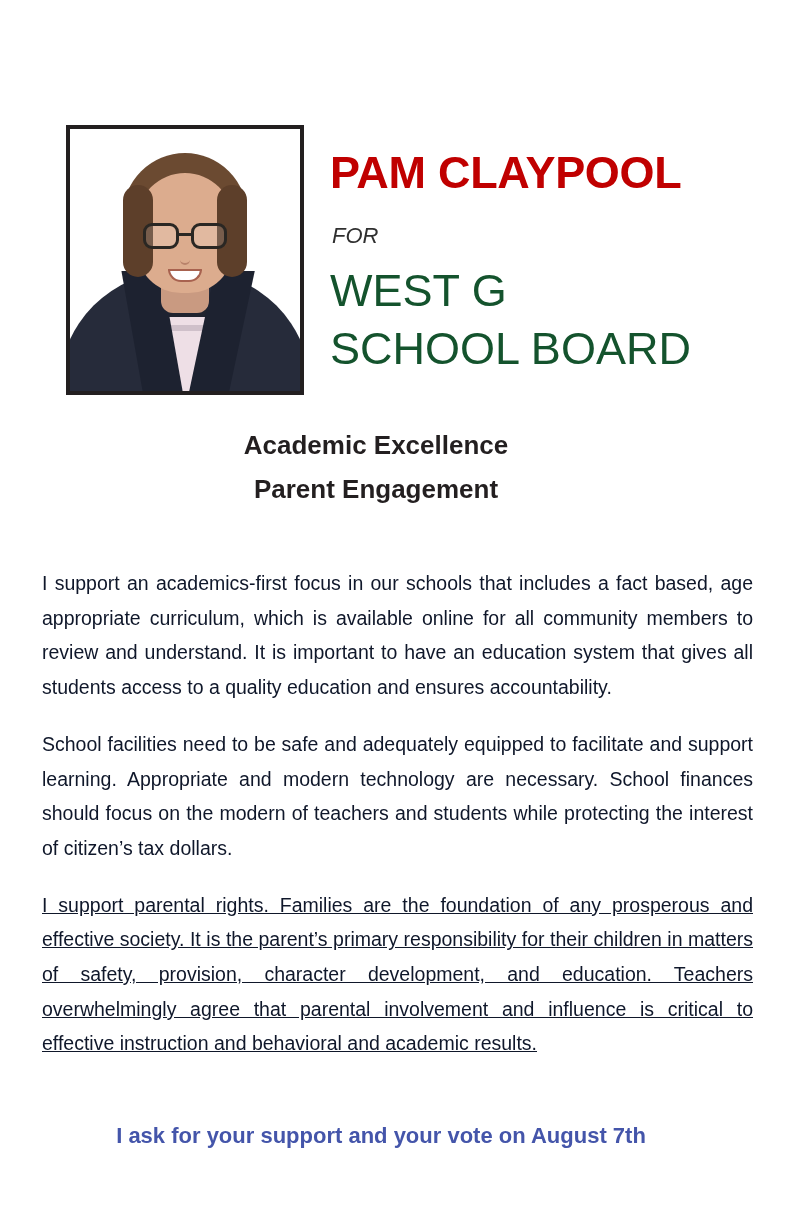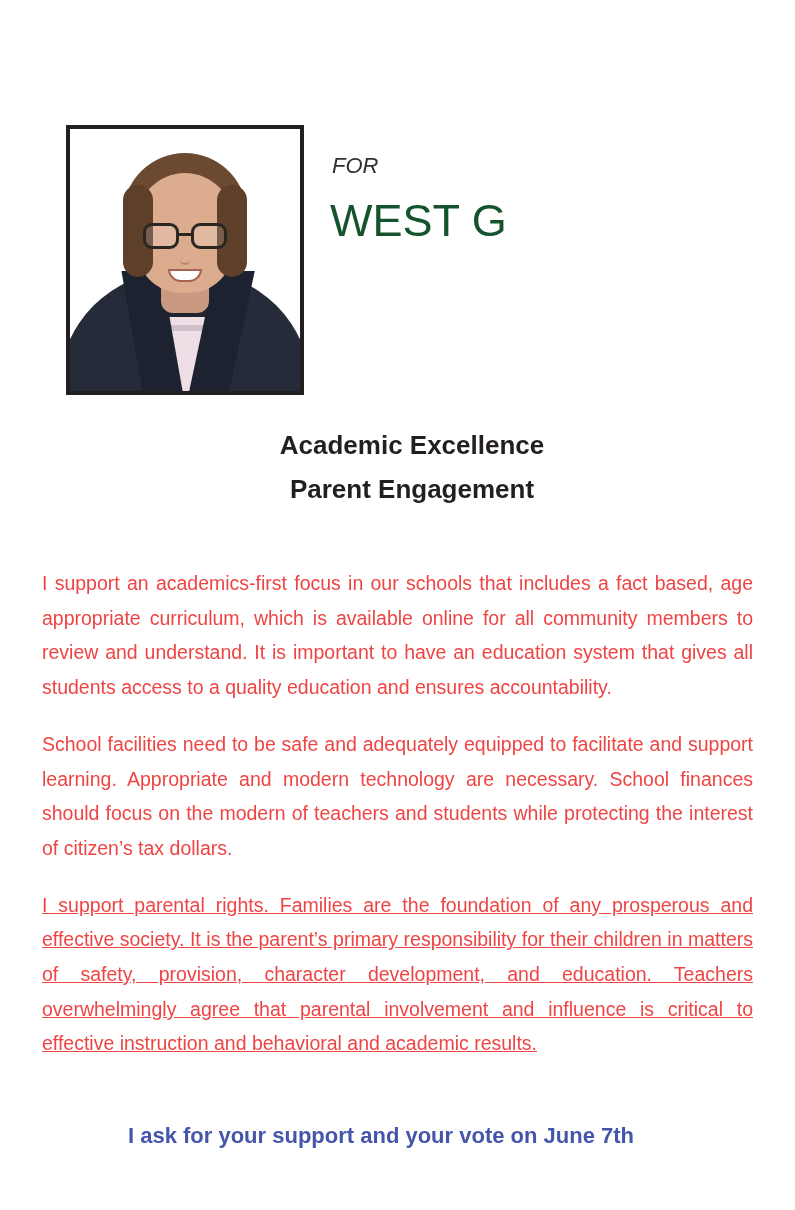--- a/index.html
+++ b/index.html
@@ -214,42 +214,41 @@
   }
   .office-line.second { margin-top: 12px; }
 
   
   .tagline {
     position: absolute;
     left: 0;
     top: 424px;
     width: 752px;
     text-align: center;
-    padding-left: 36px;
   }
   .tagline div {
     font-size: 26px;
     font-weight: bold;
     color: #231f20;
     line-height: 1.69;
   }
 
   
   .body-copy {
     position: absolute;
     left: 42px;
     top: 566px;
     width: 711px;
   }
   .body-copy p {
     margin: 0 0 22px 0;
     font-size: 19.5px;
     line-height: 1.78;
     text-align: justify;
-    color: #ef4444;
+    color: #0f172a;
     -webkit-hyphens: none;
     hyphens: none;
   }
   .body-copy p:last-of-type { margin-bottom: 0; text-decoration: underline; }
 
   
   .closing {
     position: absolute;
     left: 0;
     top: 1122px;
@@ -283,32 +282,34 @@
         <div class="hs-hair-side-r"></div>
         <div class="hs-glass-l"></div>
         <div class="hs-glass-r"></div>
         <div class="hs-bridge"></div>
         <div class="hs-nose"></div>
         <div class="hs-mouth"></div>
       </div>
     </div>
 
     <div class="titles">
+      <div class="name">PAM CLAYPOOL</div>
       <div class="for-word">FOR</div>
       <div class="office-line">WEST G</div>
+      <div class="office-line second">SCHOOL BOARD</div>
     </div>
 
   </div>
 
   <div class="tagline">
     <div>Academic Excellence</div>
     <div>Parent Engagement</div>
   </div>
 
   <div class="body-copy">
     <p>I support an academics-first focus in our schools that includes a fact based, age appropriate curriculum, which is available online for all community members to review and understand.  It is important to have an education system that gives all students access to a quality education and ensures accountability.</p>
     <p>School facilities need to be safe and adequately equipped to facilitate and support learning.  Appropriate and modern technology are necessary.  School finances should focus on the modern of teachers and students while protecting the interest of citizen’s tax dollars.</p>
     <p>I support parental rights.  Families are the foundation of any prosperous and effective society.  It is the parent’s primary responsibility for their children in matters of safety, provision, character development, and education.  Teachers overwhelmingly agree that parental involvement and influence is critical to effective instruction and behavioral and academic results.</p>
   </div>
 
-  <div class="closing">I ask for your support and your vote on June 7th</div>
+  <div class="closing">I ask for your support and your vote on August 7th</div>
 
 </div>
 
 </body></html>

